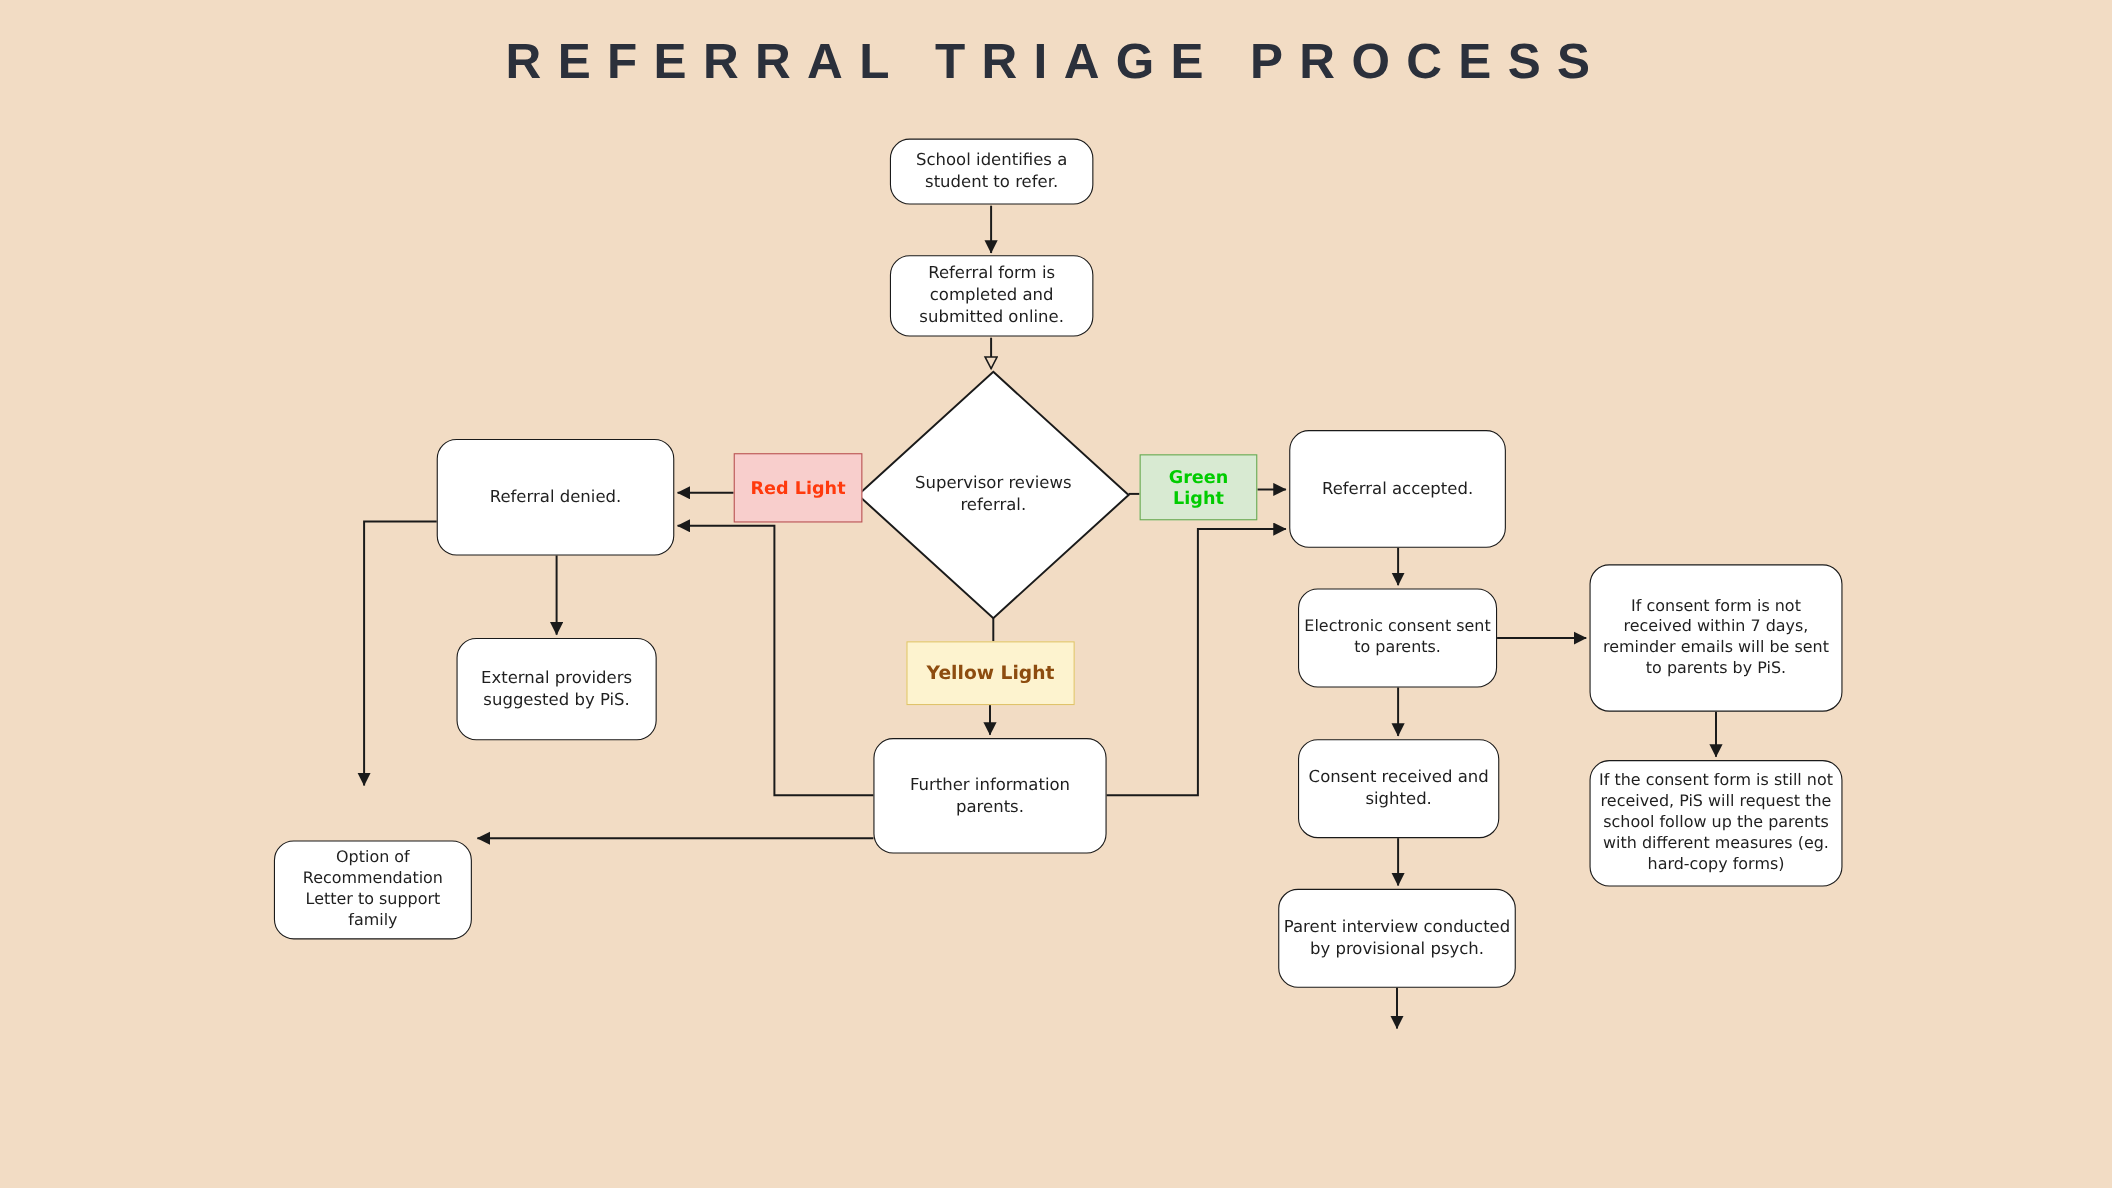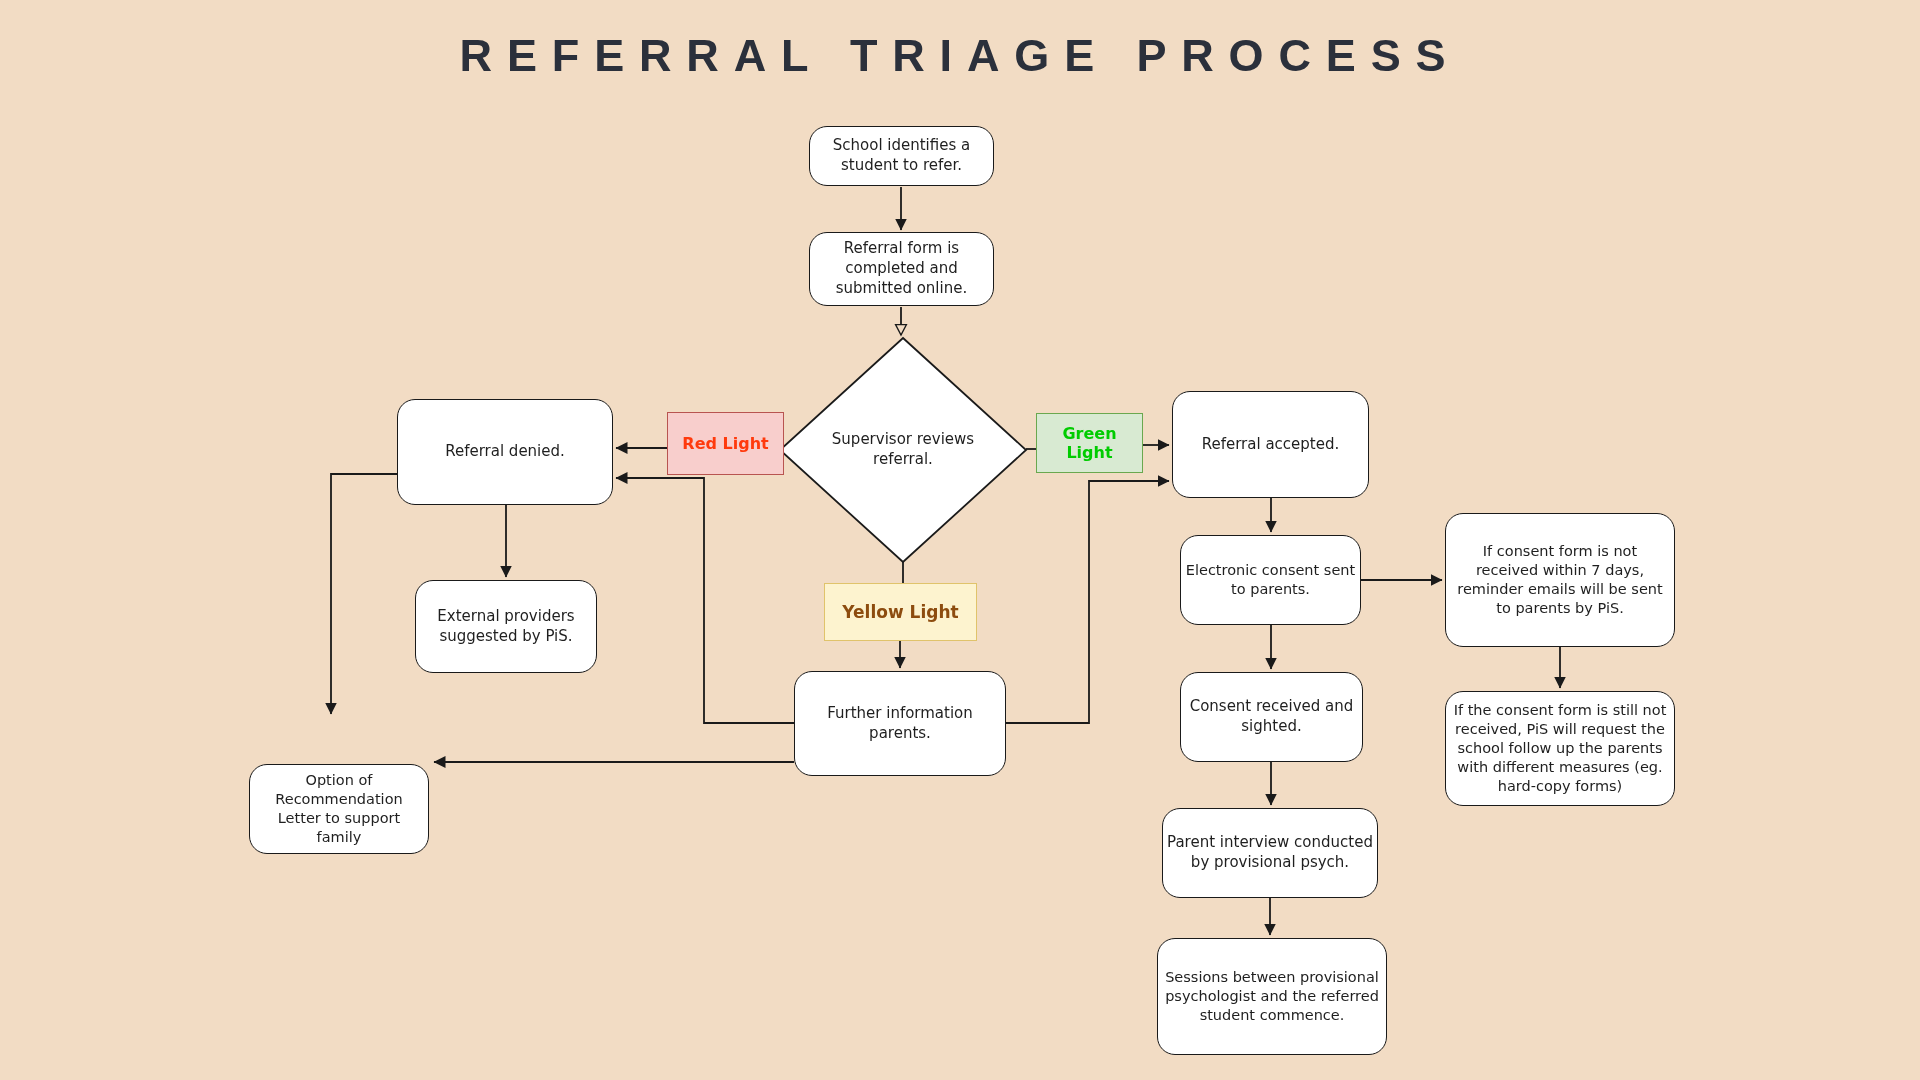--- a/index.html
+++ b/index.html
@@ -116,21 +116,20 @@
   <div id="n-consent-sent" class="node">Electronic consent sent to parents.</div>
 
   <div id="n-reminder" class="node">If consent form is not received within 7 days, reminder emails will be sent to parents by PiS.</div>
 
   <div id="n-still" class="node">If the consent form is still not received, PiS will request the school follow up the parents with different measures (eg. hard-copy forms)</div>
 
   <div id="n-received" class="node">Consent received and sighted.</div>
 
   <div id="n-interview" class="node">Parent interview conducted by provisional psych.</div>
 
-  <div id="n-sessions" class="node">Sessions between provisional psychologist and the referred student commence.</div>
 
   <div id="l-red" class="light" style="background-color: rgb(248, 206, 204); border-color: rgb(184, 84, 80); color: rgb(255, 58, 13);">Red Light</div>
 
   <div id="l-green" class="light" style="background-color: rgb(216, 234, 210); border-color: rgb(106, 168, 79); color: rgb(0, 204, 0);">Green Light</div>
 
   <div id="l-yellow" class="light" style="background-color: rgb(253, 243, 207); border-color: rgb(224, 195, 107); color: rgb(141, 76, 15);">Yellow Light</div>
 
 </div>
 
 </body></html>

